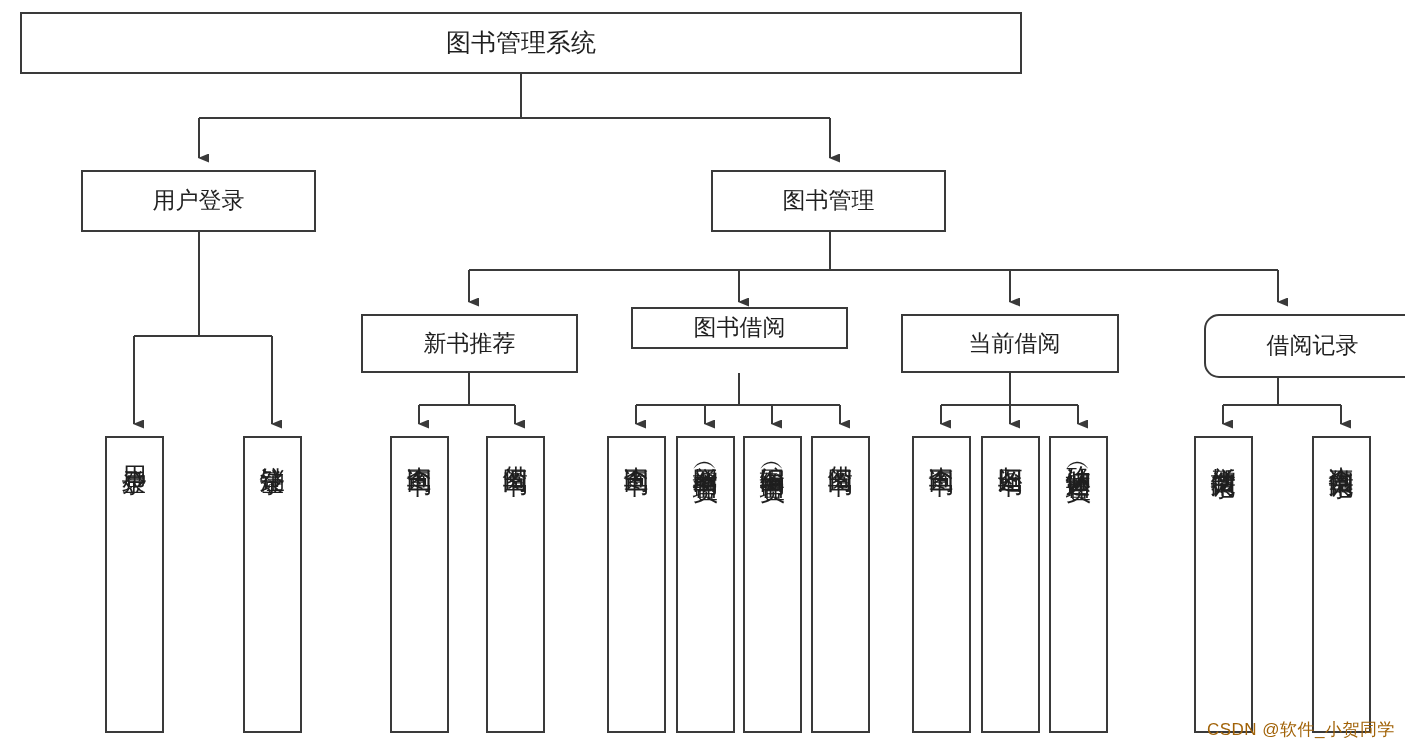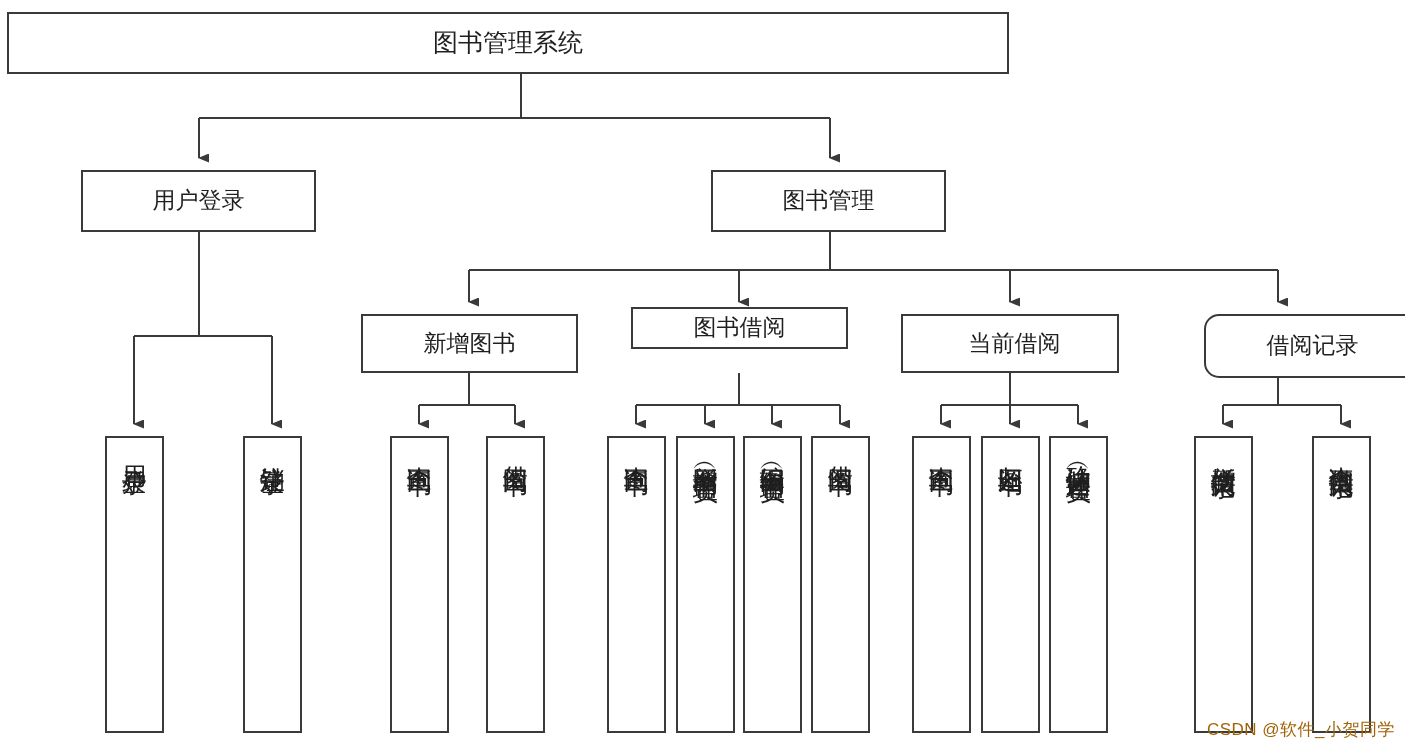--- a/index.html
+++ b/index.html
@@ -118,33 +118,33 @@
       <path d="M1010,405 L1010,424" marker-end="url(#arrowhead)"></path>
       <path d="M1078,405 L1078,424" marker-end="url(#arrowhead)"></path>
 
       <path d="M1278,373 L1278,405"></path>
       <path d="M1223,405 L1341,405"></path>
       <path d="M1223,405 L1223,424" marker-end="url(#arrowhead)"></path>
       <path d="M1341,405 L1341,424" marker-end="url(#arrowhead)"></path>
     </g>
   </svg>
 
-  <div class="node root" style="left:7px; top:12px; width:1002px; height:62px;">
+  <div class="node root" style="left:20px; top:12px; width:1002px; height:62px;">
     <span class="label">图书管理系统</span>
   </div>
 
   <div class="node level2" style="left:81px; top:170px; width:235px; height:62px;">
     <span class="label">用户登录</span>
   </div>
   <div class="node level2" style="left:711px; top:170px; width:235px; height:62px;justify-content:center;">
     <span class="label">图书管理</span>
   </div>
 
   <div class="node level3" style="left:361px; top:314px; width:217px; height:59px;">
-    <span class="label">新增图书</span>
+    <span class="label">新书推荐</span>
   </div>
   <div class="node level3" style="left:631px; top:307px; width:217px; height:42px;">
     <span class="label">图书借阅</span>
   </div>
   <div class="node level3" style="left:901px; top:314px; width:218px; height:59px;padding-left:9px;">
     <span class="label">当前借阅</span>
   </div>
   <div class="node level3" style="left:1204px; top:314px; width:217px; height:64px;border-radius:15px;">
     <span class="label">借阅记录</span>
   </div>

